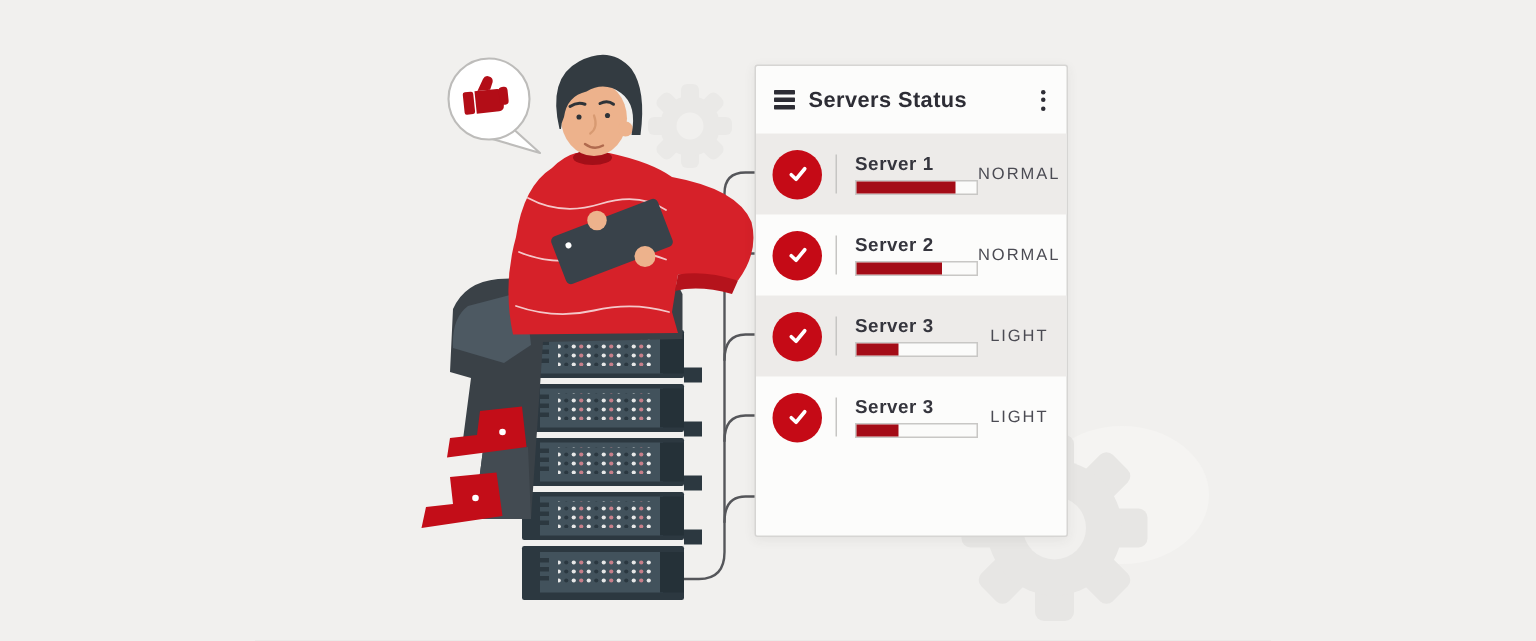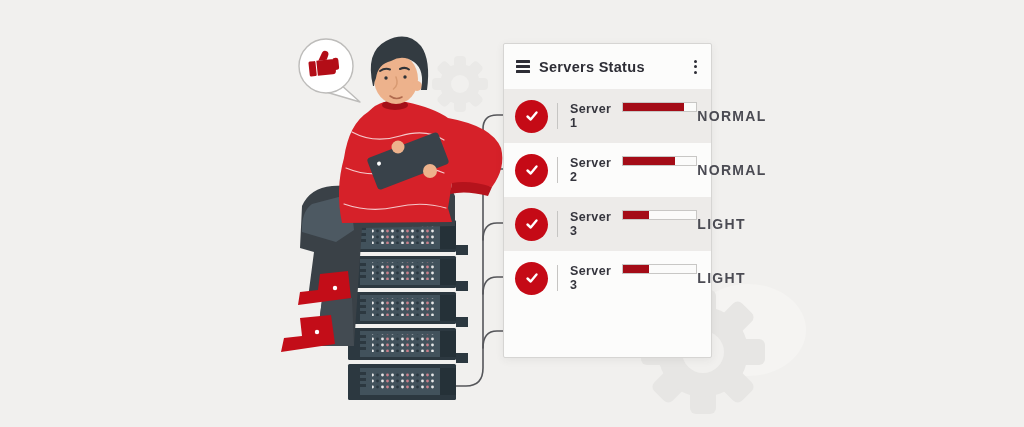--- a/index.html
+++ b/index.html
@@ -19,25 +19,25 @@
   .kebab-icon i{width:3px;height:3px;border-radius:50%;background:#2d2d35;}
   .panel-rows{display:flex;flex-direction:column;}
   .panel-row{height:54px;display:flex;align-items:center;padding:0 11px;box-sizing:border-box;}
   .panel-row:nth-child(odd){background:#edebe9;}
   .status-circle{width:33px;height:33px;border-radius:50%;background:#c50a16;flex:0 0 auto;
                  display:flex;align-items:center;justify-content:center;}
   .panel-row.offline .status-circle{background:#3d545f;}
   .icon-x{display:none;}
   .panel-row.offline .icon-x{display:block;}
   .row-divider{width:1px;height:26px;background:#c6c5c3;margin:0 12px 0 9px;flex:0 0 auto;}
-  .row-main{display:flex;flex-direction:row;gap:4px;}
+  .row-main{display:flex;flex-direction:column;gap:4px;}
   .server-name{font-size:12.5px;font-weight:600;color:#35353d;letter-spacing:.4px;}
   .bar-track{width:80px;height:8px;border:1px solid #c8c7c5;background:#fbfbfa;}
   .bar-fill{height:100%;width:0;background:#a40c17;}
-  .row-status{margin-left:auto;font-size:14px;color:#4b4b53;letter-spacing:1.3px;padding-right:1px;font-weight:bold;}
+  .row-status{margin-left:auto;font-size:11px;color:#4b4b53;letter-spacing:1.3px;padding-right:1px;}
 </style>
 </head>
 <body>
 
 <div id="stage">
 
   <svg id="illustration" width="1024" height="427" viewBox="0 0 1024 427">
 
     <defs>
       <pattern id="serverDots" width="20" height="6" patternUnits="userSpaceOnUse">

